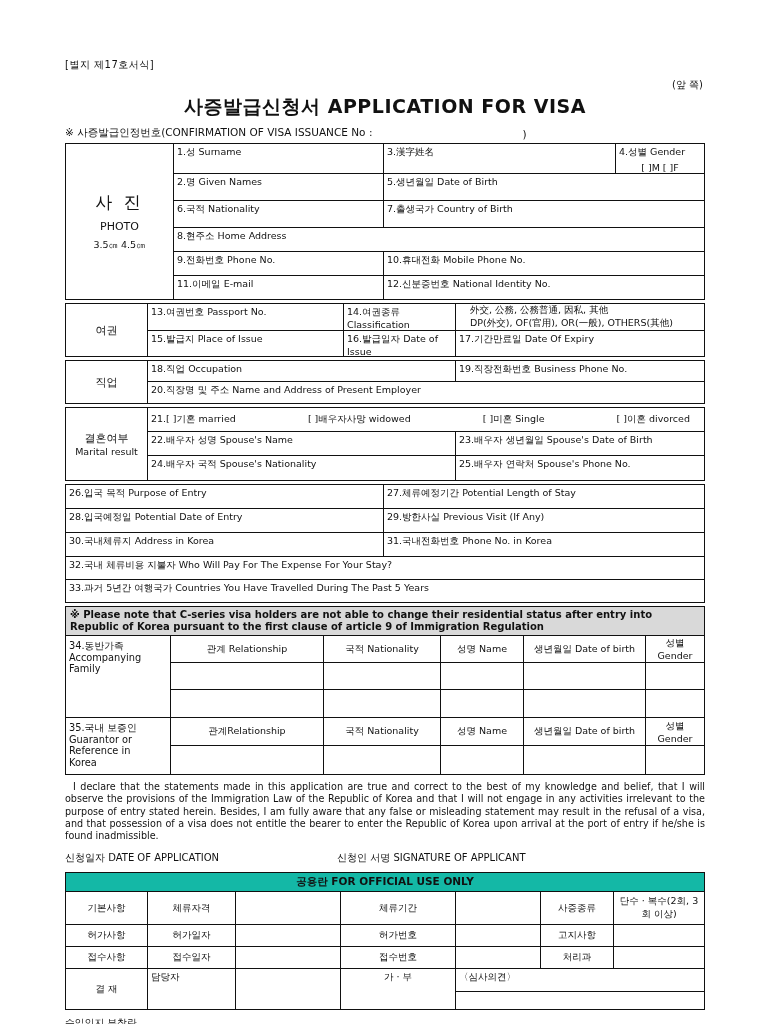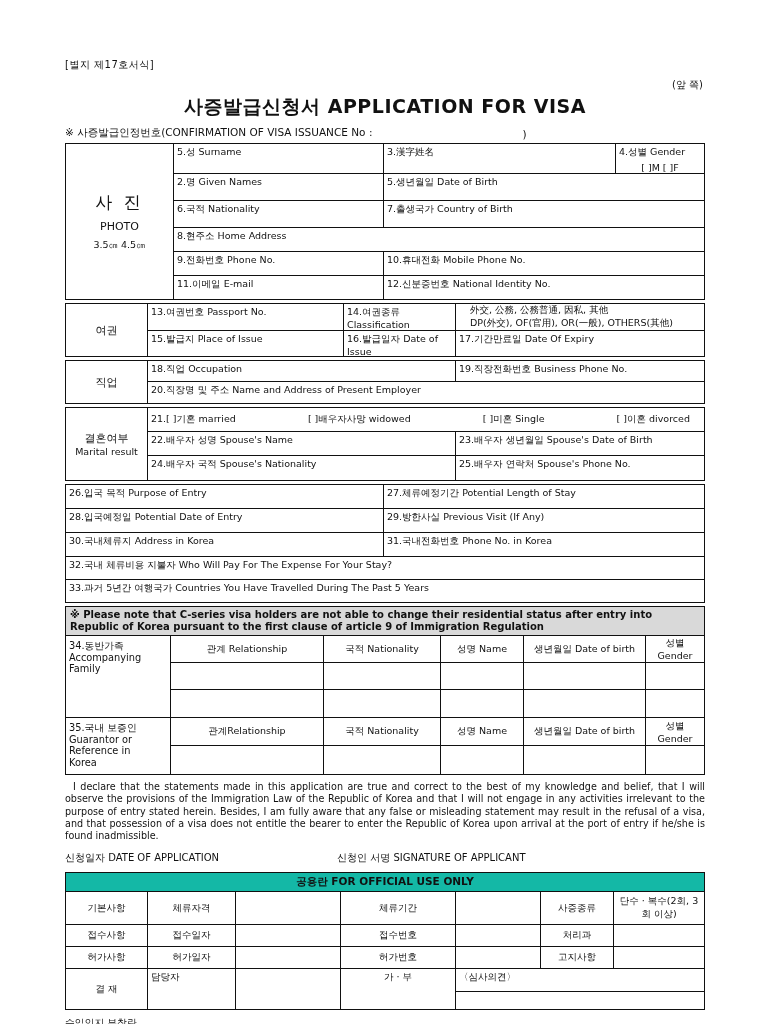--- a/index.html
+++ b/index.html
@@ -72,21 +72,21 @@
 
   <div class="tbl">
     <div class="row" style="height:155px;">
       <div class="c lbl photo-cell lastrow-exempt" style="border-bottom:none;">
         <div class="k1">사 진</div>
         <div class="k2">PHOTO</div>
         <div class="k3">3.5㎝  4.5㎝</div>
       </div>
       <div class="vstack">
         <div class="row" style="height:30px;">
-          <div class="c" style="width:210px;">5.성  Surname</div>
+          <div class="c" style="width:210px;">1.성  Surname</div>
           <div class="c" style="width:232px;">3.漢字姓名</div>
           <div class="c">
             <div>4.성별  Gender</div>
             <div class="gender-line2">[   ]M [   ]F</div>
           </div>
         </div>
         <div class="row" style="height:27px;">
           <div class="c" style="width:210px;">2.명  Given Names</div>
           <div class="c">5.생년월일  Date of Birth</div>
         </div>
@@ -271,35 +271,35 @@
     <div class="row" style="height:33px;">
       <div class="c hdrcell" style="width:82px;">기본사항</div>
       <div class="c hdrcell" style="width:88px;">체류자격</div>
       <div class="c" style="width:105px;"></div>
       <div class="c hdrcell" style="width:115px;">체류기간</div>
       <div class="c" style="width:85px;"></div>
       <div class="c hdrcell" style="width:73px;">사증종류</div>
       <div class="c hdrcell">단수 · 복수(2회, 3회 이상)</div>
     </div>
     <div class="row" style="height:22px;">
+      <div class="c hdrcell" style="width:82px;">허가사항</div>
+      <div class="c hdrcell" style="width:88px;">허가일자</div>
+      <div class="c" style="width:105px;"></div>
+      <div class="c hdrcell" style="width:115px;">허가번호</div>
+      <div class="c" style="width:85px;"></div>
+      <div class="c hdrcell" style="width:73px;">고지사항</div>
+      <div class="c"></div>
+    </div>
+    <div class="row" style="height:22px;">
       <div class="c hdrcell" style="width:82px;">접수사항</div>
       <div class="c hdrcell" style="width:88px;">접수일자</div>
       <div class="c" style="width:105px;"></div>
       <div class="c hdrcell" style="width:115px;">접수번호</div>
       <div class="c" style="width:85px;"></div>
       <div class="c hdrcell" style="width:73px;">처리과</div>
-      <div class="c"></div>
-    </div>
-    <div class="row" style="height:22px;">
-      <div class="c hdrcell" style="width:82px;">허가사항</div>
-      <div class="c hdrcell" style="width:88px;">허가일자</div>
-      <div class="c" style="width:105px;"></div>
-      <div class="c hdrcell" style="width:115px;">허가번호</div>
-      <div class="c" style="width:85px;"></div>
-      <div class="c hdrcell" style="width:73px;">고지사항</div>
       <div class="c"></div>
     </div>
     <div class="row lastrow" style="height:40px;">
       <div class="c hdrcell" style="width:82px;">결 재</div>
       <div class="c toplabel" style="width:88px;">담당자</div>
       <div class="c" style="width:105px;"></div>
       <div class="c toplabel hdrcell" style="width:115px; align-items:flex-start;">가  ·  부</div>
       <div class="c opinion-wrap">
         <div class="opinion-top">〈심사의견〉</div>
         <div class="opinion-bottom"></div>

